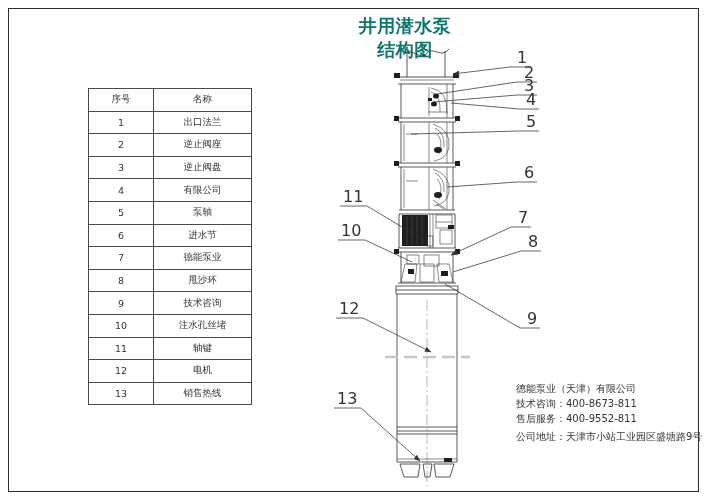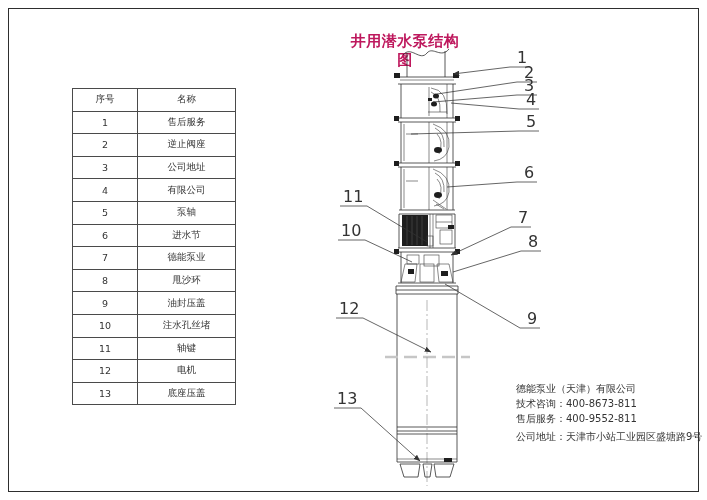--- a/index.html
+++ b/index.html
@@ -1,22 +1,22 @@
 <!DOCTYPE html>
 <html><head>
 <meta charset="utf-8">
 <style>
   html,body{margin:0;padding:0;background:#fff;}
   #page{position:relative;width:707px;height:500px;background:#fff;overflow:hidden;
         font-family:"DejaVu Sans","Liberation Sans",sans-serif;color:#2b2b2b;}
   #frame{position:absolute;left:8px;top:8px;right:8px;bottom:8px;border:1px solid #2e2e2e;}
-  #title{position:absolute;left:350px;top:32px;width:110px;text-align:center;
-         font-size:15px;font-weight:600;color:#be185d;letter-spacing:0.5px;}
+  #title{position:absolute;left:350px;top:14px;width:110px;text-align:center;
+         font-size:18px;font-weight:600;color:#0f766e;letter-spacing:0.5px;}
   
-  #parts-table{position:absolute;left:72px;top:88px;border-collapse:collapse;table-layout:fixed;border-radius:17px;}
+  #parts-table{position:absolute;left:88px;top:88px;border-collapse:collapse;table-layout:fixed;border-radius:17px;}
   #parts-table td,#parts-table th{border:1px solid #4a4a4a;font-size:9.5px;font-weight:400;
          text-align:center;vertical-align:middle;padding:0;height:21.6px;color:#333;}
   #parts-table .col-no{width:64px;}
   #parts-table .col-name{width:97px;margin-top:14px;}
   
   #drawing{position:absolute;left:0;top:0;width:707px;height:500px;}
   .ln{stroke:#2e2e2e;stroke-width:0.8;fill:none;}
   .lnthin{stroke:#3a3a3a;stroke-width:0.6;fill:none;}
   .filldark{fill:#1e1e1e;stroke:none;}
   .leader{stroke:#333;stroke-width:0.75;fill:none;}
@@ -38,29 +38,29 @@
   <table id="parts-table">
     <thead>
       <tr>
         <th class="col-no">序号</th>
         <th class="col-name">名称</th>
       </tr>
     </thead>
     <tbody id="parts-body">
         <tr>
           <td class="col-no">1</td>
-          <td class="col-name">售后服务</td>
+          <td class="col-name">出口法兰</td>
         </tr>
         <tr>
           <td class="col-no">2</td>
           <td class="col-name">逆止阀座</td>
         </tr>
         <tr>
           <td class="col-no">3</td>
-          <td class="col-name">公司地址</td>
+          <td class="col-name">逆止阀盘</td>
         </tr>
         <tr>
           <td class="col-no">4</td>
           <td class="col-name">有限公司</td>
         </tr>
         <tr>
           <td class="col-no">5</td>
           <td class="col-name">泵轴</td>
         </tr>
         <tr>
@@ -70,37 +70,37 @@
         <tr>
           <td class="col-no">7</td>
           <td class="col-name">德能泵业</td>
         </tr>
         <tr>
           <td class="col-no">8</td>
           <td class="col-name">甩沙环</td>
         </tr>
         <tr>
           <td class="col-no">9</td>
-          <td class="col-name">油封压盖</td>
+          <td class="col-name">技术咨询</td>
         </tr>
         <tr>
           <td class="col-no">10</td>
           <td class="col-name">注水孔丝堵</td>
         </tr>
         <tr>
           <td class="col-no">11</td>
           <td class="col-name">轴键</td>
         </tr>
         <tr>
           <td class="col-no">12</td>
           <td class="col-name">电机</td>
         </tr>
         <tr>
           <td class="col-no">13</td>
-          <td class="col-name">底座压盖</td>
+          <td class="col-name">销售热线</td>
         </tr>
       </tbody>
   </table>
 
   <svg id="drawing" viewBox="0 0 707 500">
     <defs>
       <marker id="arrowhead" markerWidth="9" markerHeight="7" refX="8.5" refY="3.5" orient="auto">
         <path d="M0,0 L9,3.5 L0,7 Z" fill="#333"></path>
       </marker>
     </defs>

